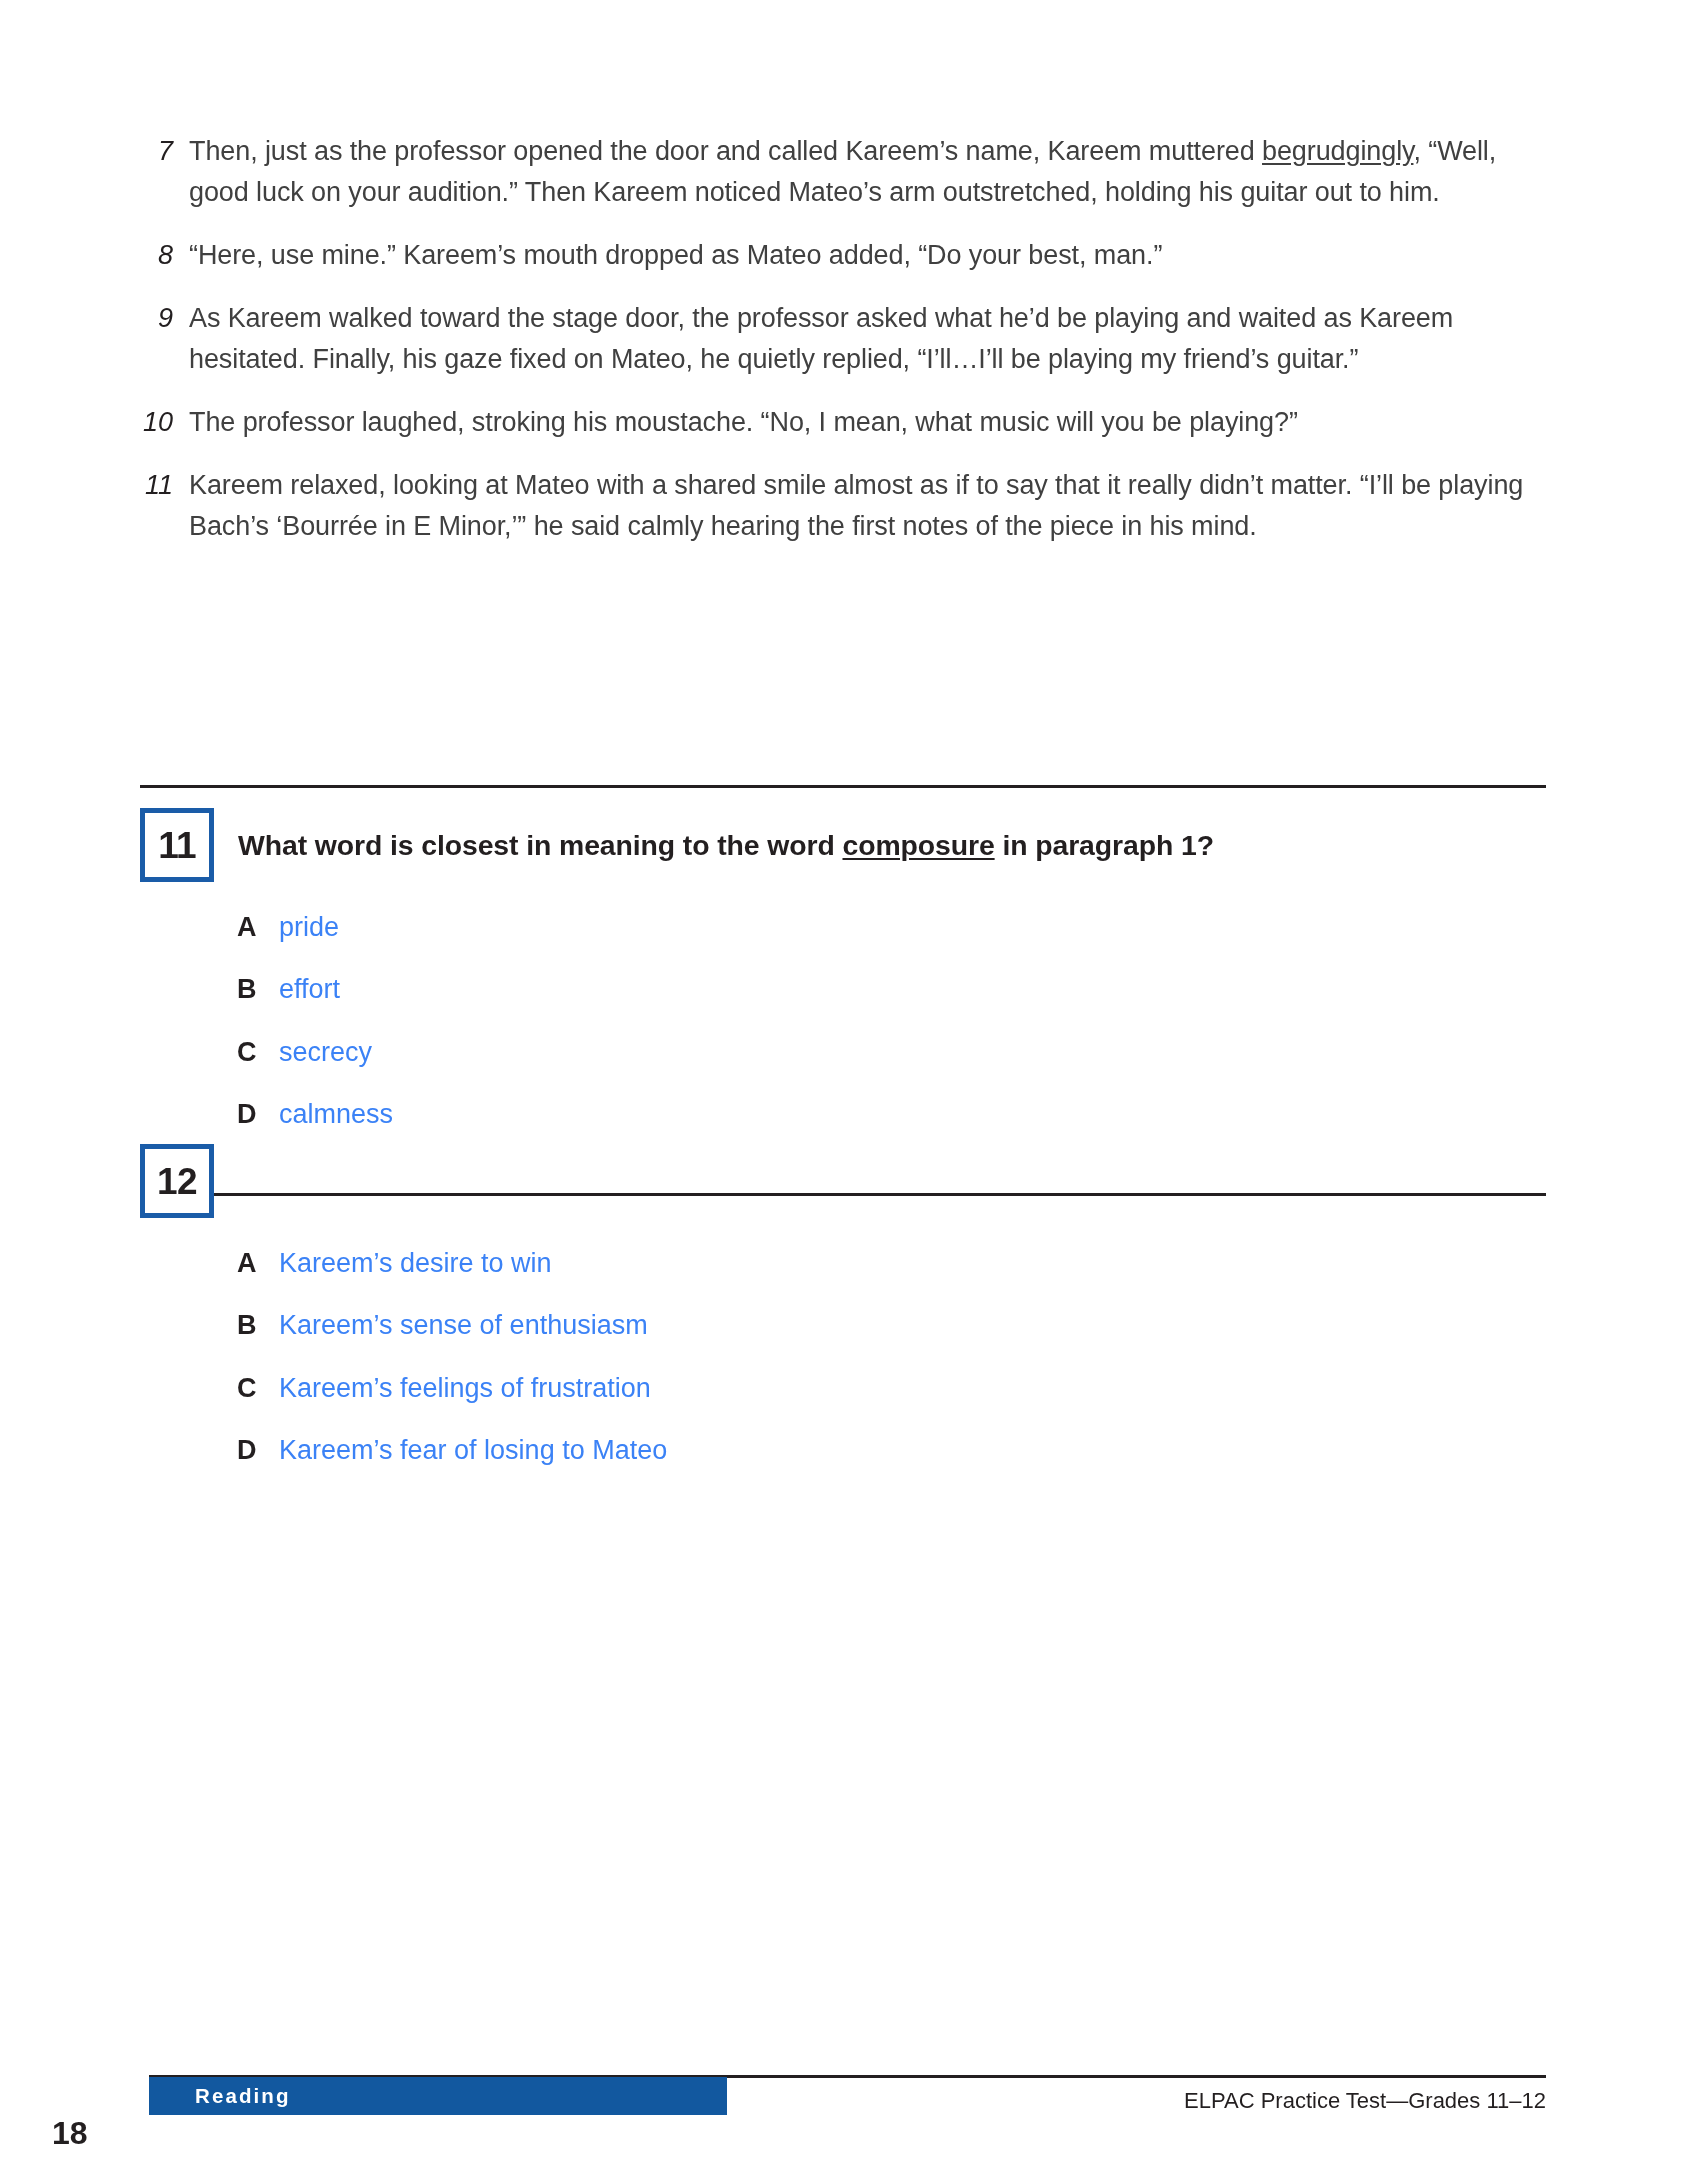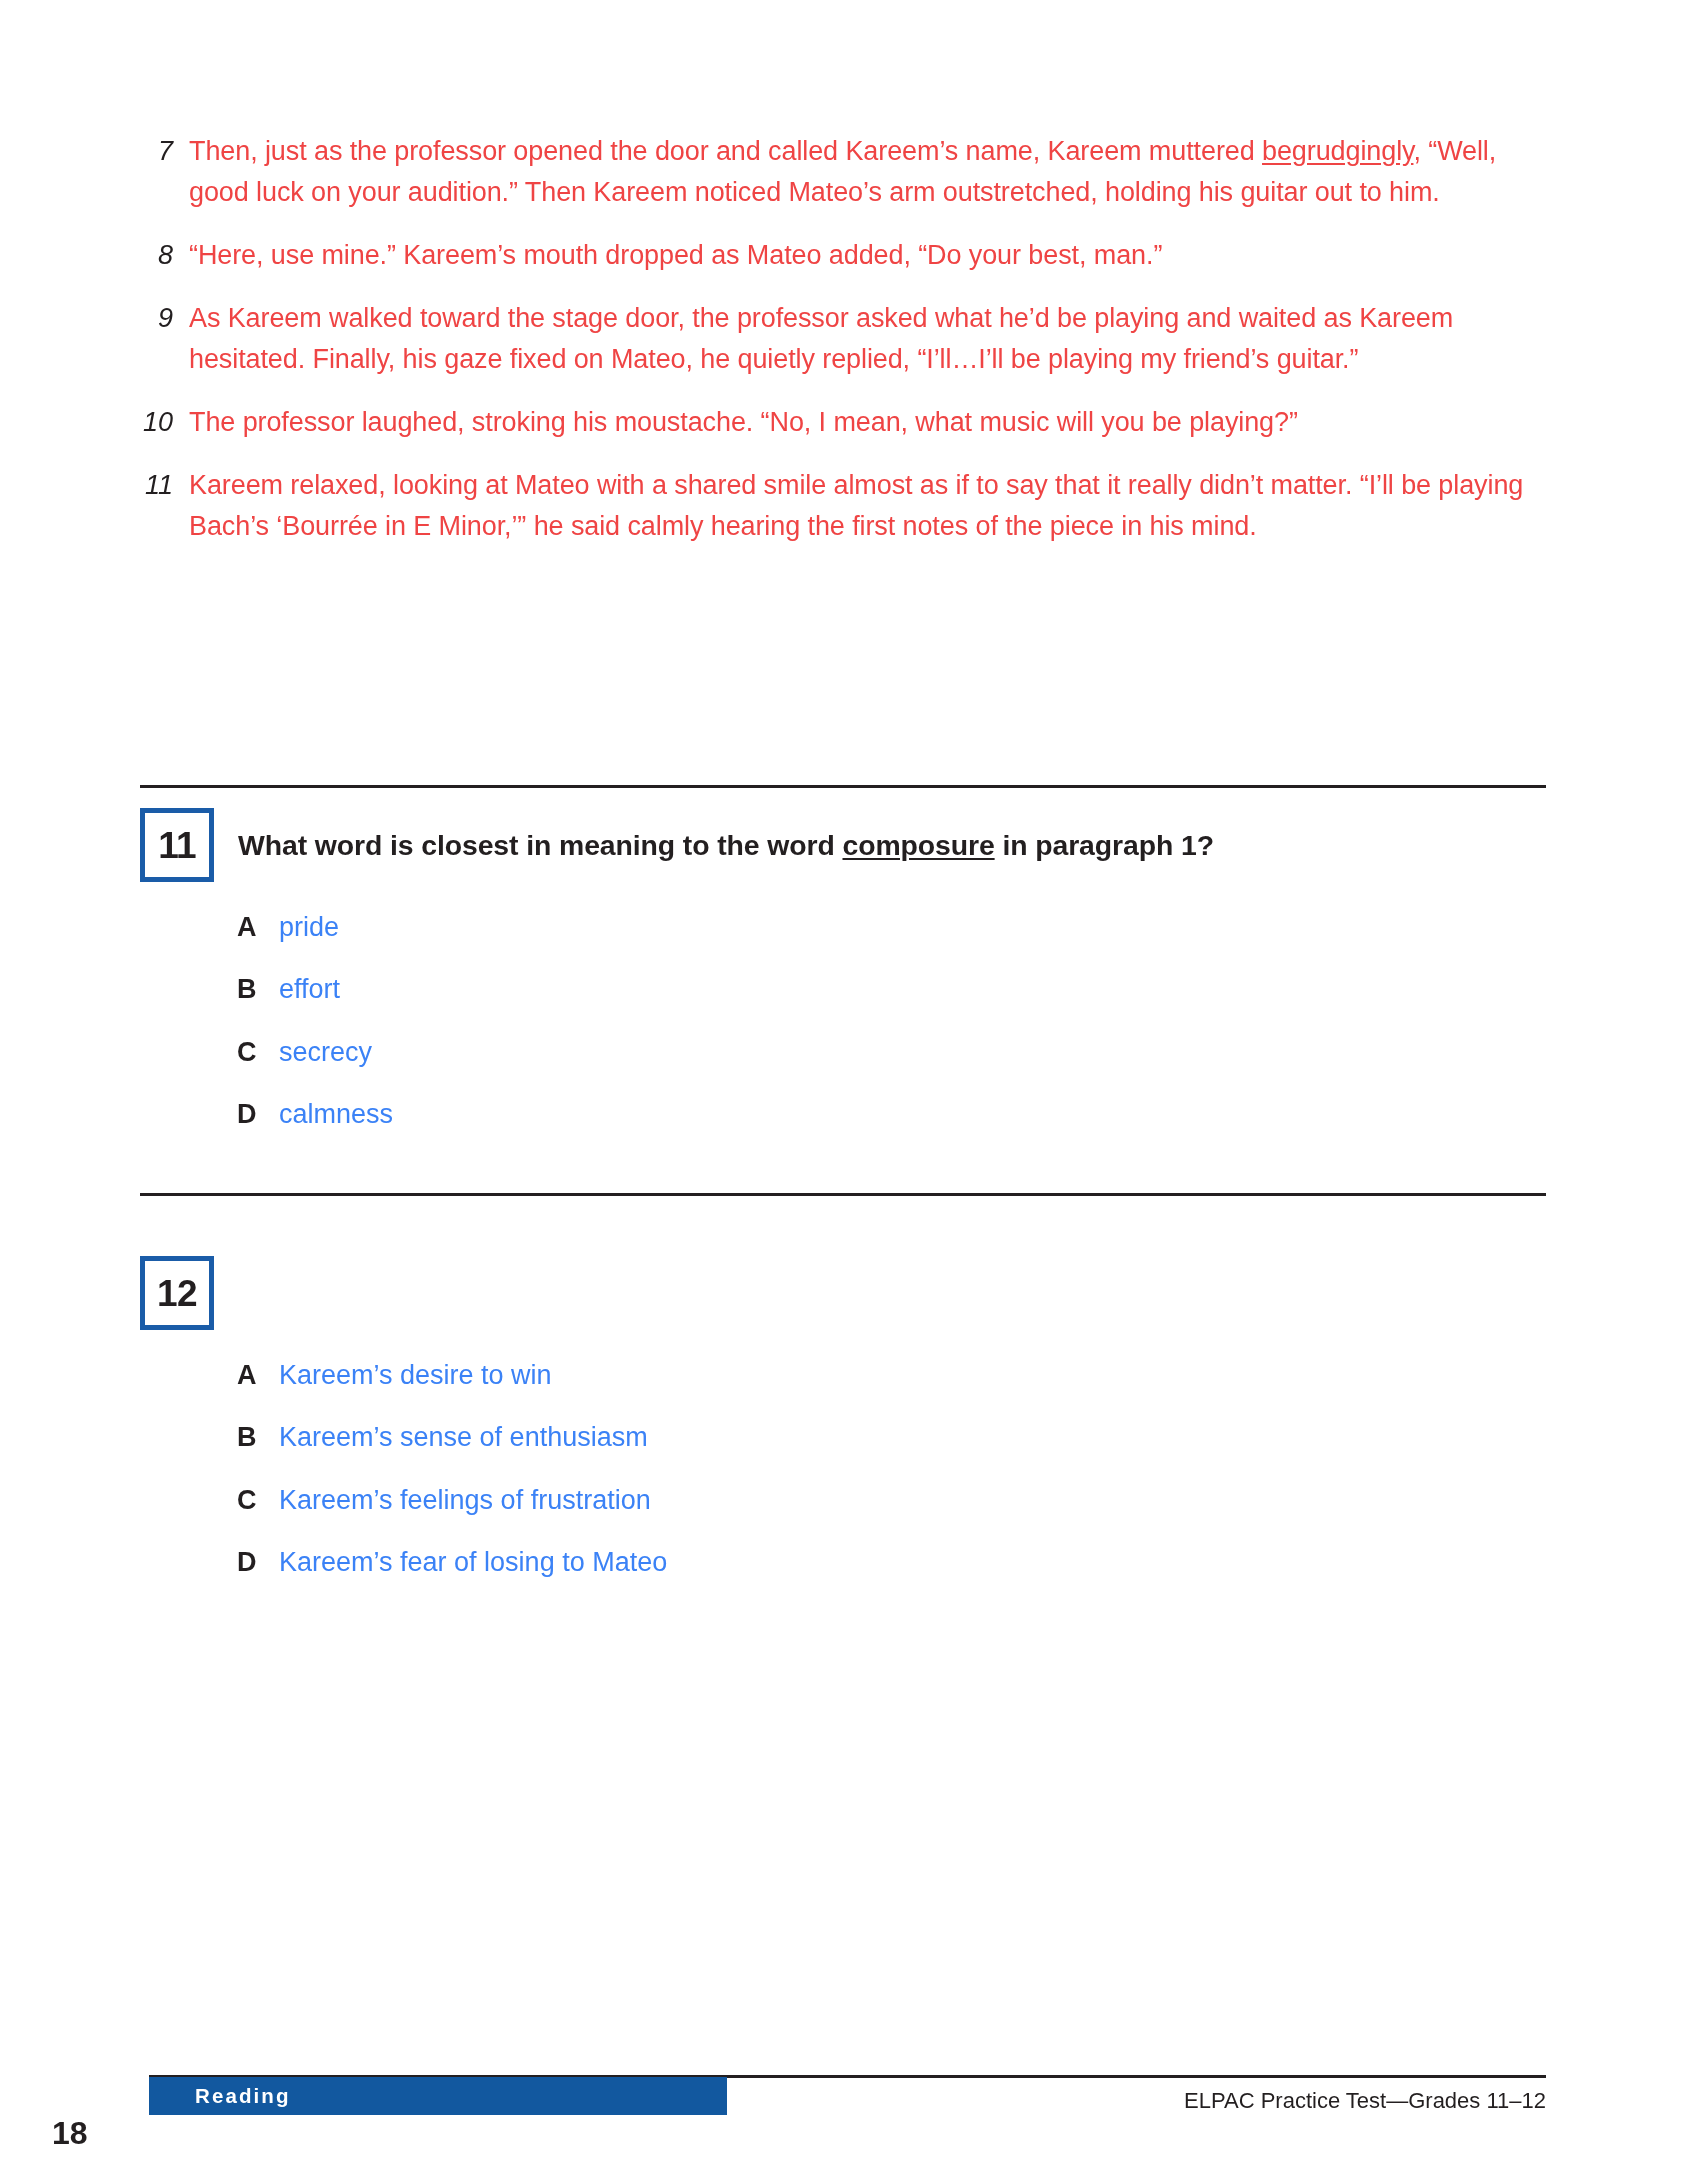--- a/index.html
+++ b/index.html
@@ -45,21 +45,21 @@
     box-sizing: border-box;
     font-style: italic;
     font-size: 27px;
     line-height: 41px;
     color: #231f20;
   }
   .para-text {
     flex: 1 1 auto;
     font-size: 27px;
     line-height: 41px;
-    color: #ef4444;
+    color: #404040;
     letter-spacing: -0.1px;
   }
   .para-text u {
     text-decoration: underline;
     text-underline-offset: 2.6px;
   }
 
   
   .rule {
     position: absolute;
@@ -248,21 +248,21 @@
       </div>
       <div class="option">
         <div class="opt-letter">D</div>
         <div class="opt-text">calmness</div>
       </div>
     </div>
   </div>
 
   <div class="rule" style="top:1193px;"></div>
 
-  <div class="question-block" style="top:1256px;">
+  <div class="question-block" style="top:1144px;">
     <div class="q-head">
       <div class="q-num-box">
         <span class="q-num">12</span>
       </div>
     </div>
     <div class="options">
       <div class="option">
         <div class="opt-letter">A</div>
         <div class="opt-text">Kareem’s desire to win</div>
       </div>

